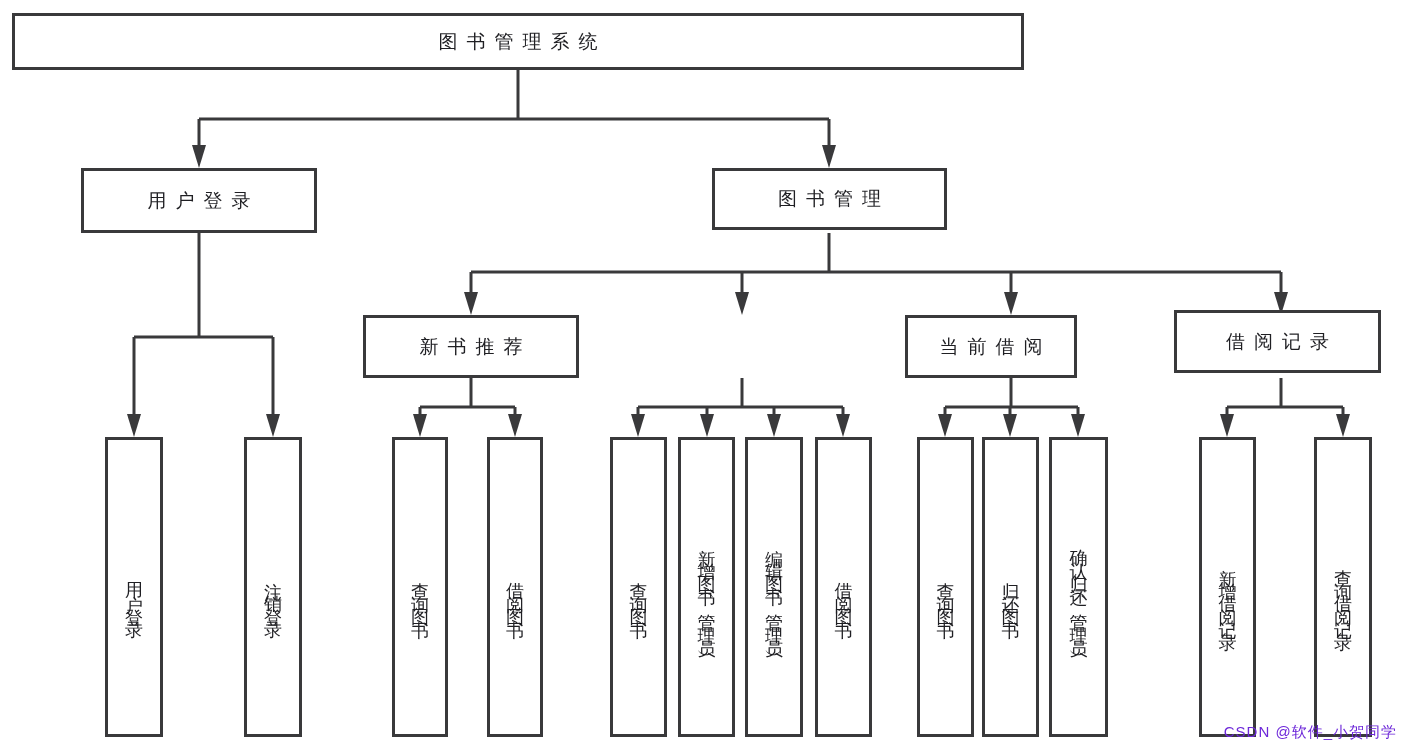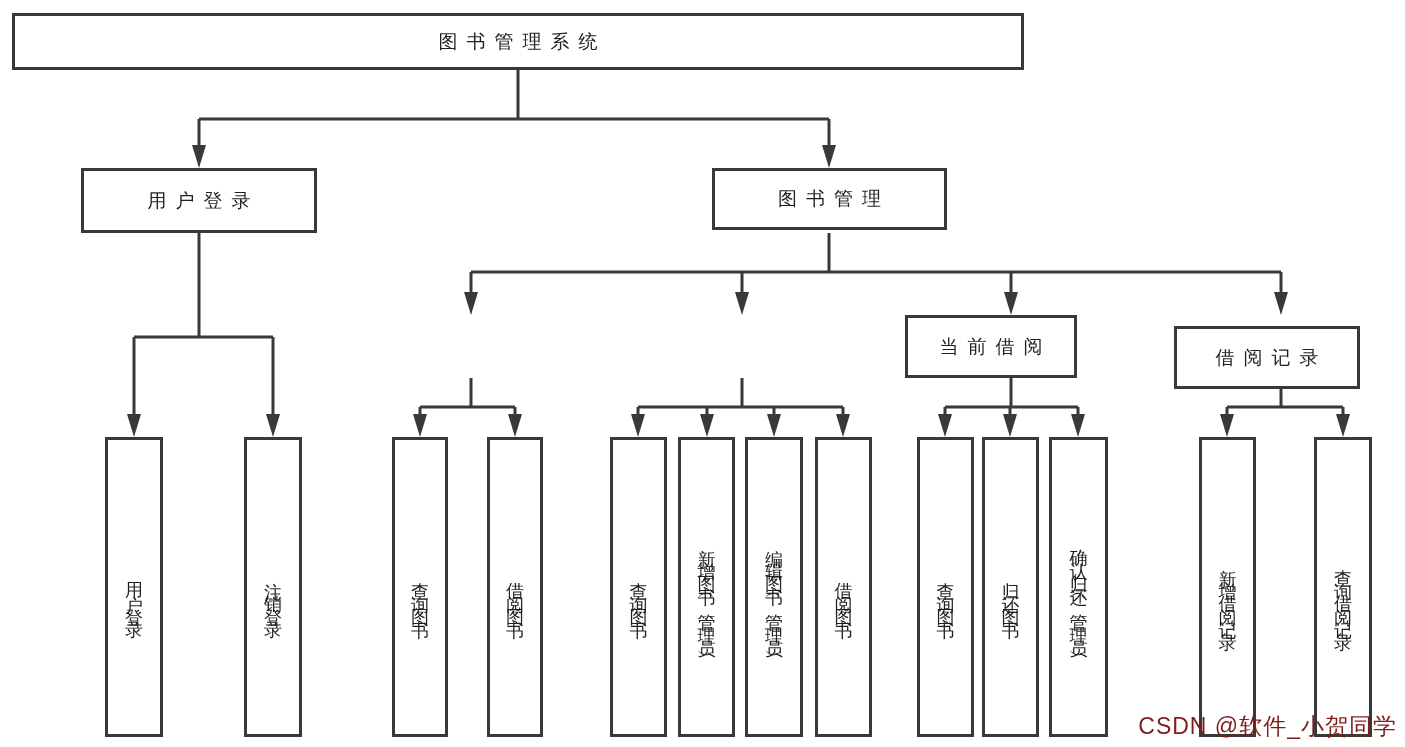--- a/index.html
+++ b/index.html
@@ -34,22 +34,22 @@
     text-orientation:mixed;
     font-size:18px;
     letter-spacing:13px;
     margin-bottom:-13px; 
     white-space:nowrap;
   }
   .watermark{
     position:absolute;
     right:8px;
     bottom:5px;
-    font-size:23px;
-    color:#7f1d1d;
+    font-size:15px;
+    color:#6d28d9;
     letter-spacing:1px;
     z-index:3;
     white-space:nowrap;
   }
 </style>
 </head>
 <body>
 
 <div class="stage">
 
@@ -126,24 +126,27 @@
     <span>图书管理系统</span>
   </div>
 
   <div class="box hbox" style="left:81px;top:168px;width:236px;height:65px;">
     <span>用户登录</span>
   </div>
   <div class="box hbox" style="left:712px;top:168px;width:235px;height:62px;">
     <span>图书管理</span>
   </div>
 
+  <div class="box hbox" style="left:363px;top:315px;width:216px;height:63px;">
+    <span>新书推荐</span>
+  </div>
   <div class="box hbox" style="left:905px;top:315px;width:172px;height:63px;">
     <span>当前借阅</span>
   </div>
-  <div class="box hbox" style="left:1174px;top:326px;width:186px;height:63px;">
+  <div class="box hbox" style="left:1174px;top:310px;width:207px;height:63px;">
     <span>借阅记录</span>
   </div>
 
   <div class="box leaf" style="left:105px;top:437px;width:58px;height:300px;">
     <span>用户登录</span>
   </div>
   <div class="box leaf" style="left:244px;top:437px;width:58px;height:300px;">
     <span>注销登录</span>
   </div>
 

